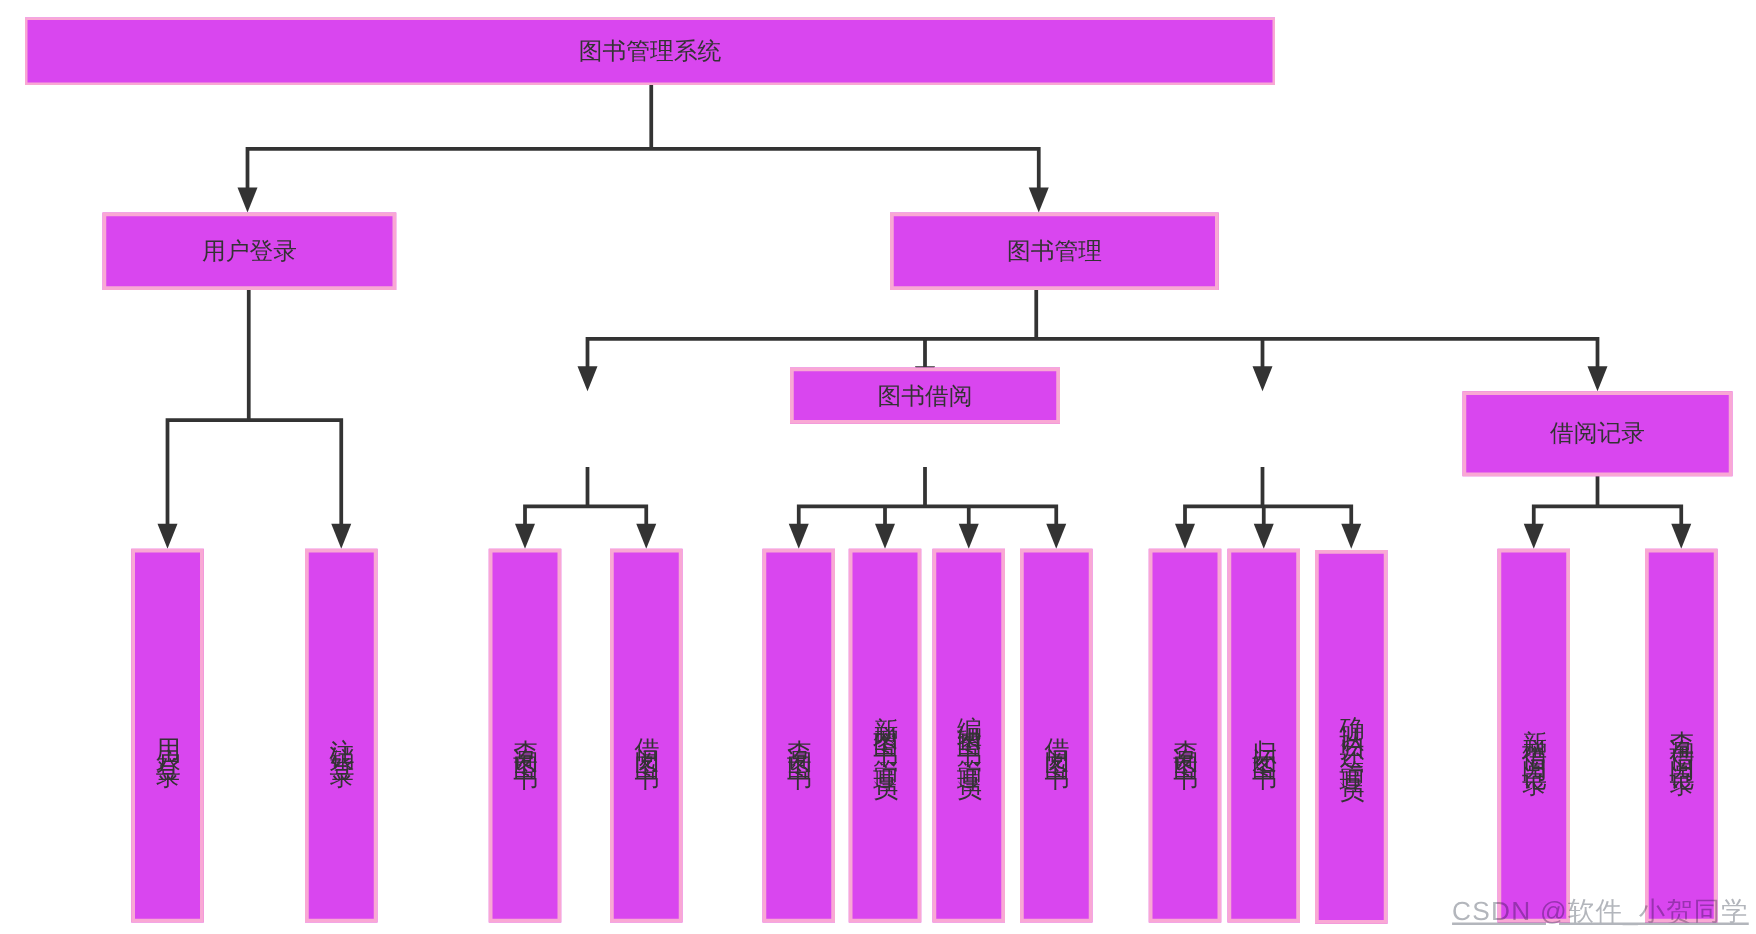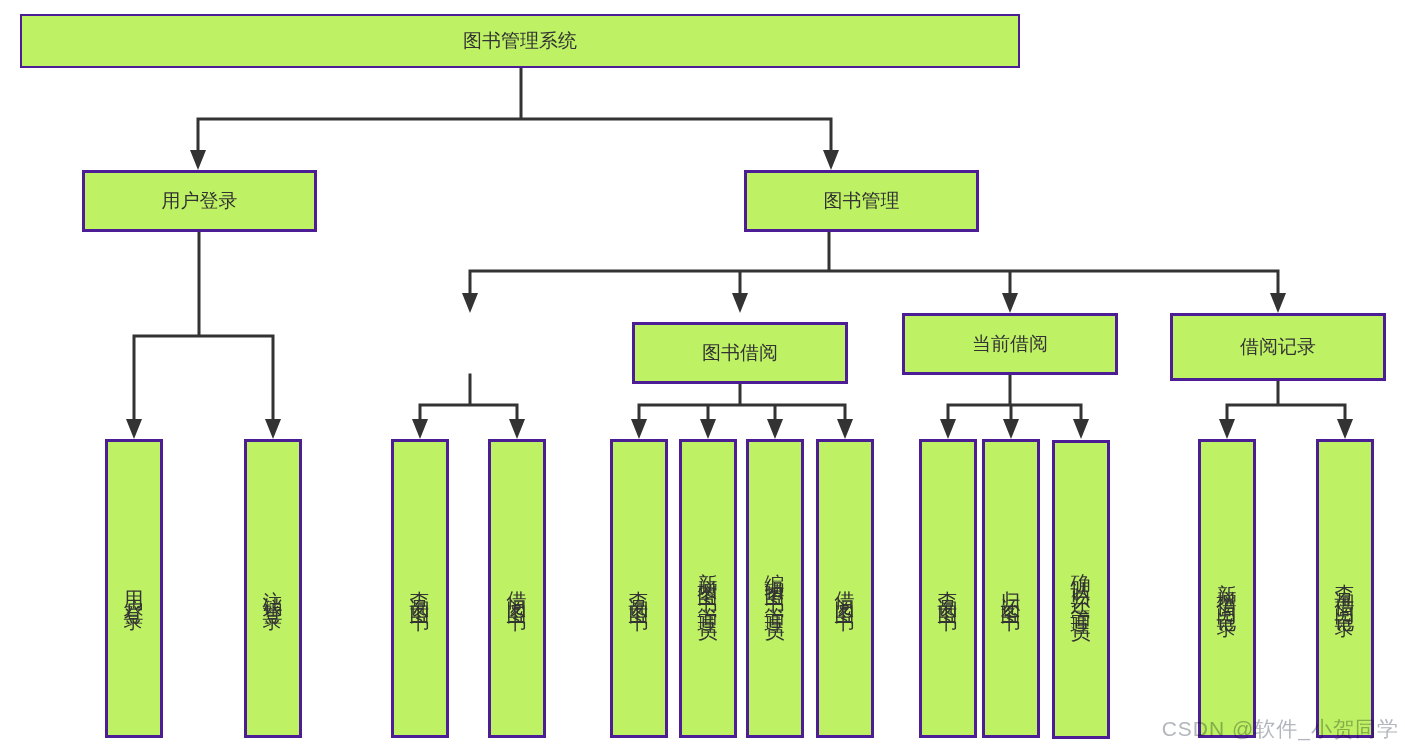--- a/index.html
+++ b/index.html
@@ -7,22 +7,22 @@
     position:relative;
     width:1405px;height:747px;
     background:#ffffff;
     font-family:"Liberation Sans","DejaVu Sans",sans-serif;
     overflow:hidden;
   }
   #connectors{position:absolute;left:0;top:0;width:1405px;height:747px;z-index:1;pointer-events:none;}
   .box{
     position:absolute;
     box-sizing:border-box;
-    background:#bef264;
-    border:3px solid #4c1d95;
+    background:#d946ef;
+    border:3px solid #f9a8d4;
     color:#333333;
     display:flex;align-items:center;justify-content:center;
     z-index:2;
     font-size:19px;
   }
   .box.root{border-width:2px;}
   .vbox span{
     writing-mode:vertical-rl;
     text-orientation:mixed;
     letter-spacing:0.35em;
@@ -31,20 +31,21 @@
     white-space:nowrap;
   }
   #watermark{
     position:absolute;
     right:6px;bottom:4px;
     z-index:5;
     font-size:21px;
     color:#b3b6bc;
     mix-blend-mode:multiply;
     letter-spacing:1px;
+    text-decoration:underline;
   }
 </style>
 </head>
 <body>
 
 <div id="page">
 
   <svg id="connectors" viewBox="0 0 1405 747" xmlns="http://www.w3.org/2000/svg">
     <g stroke="#333333" stroke-width="3" fill="none" stroke-linecap="square">
 
@@ -92,29 +93,26 @@
     </g>
   </svg>
 
   <div class="box root" style="left:20px;top:14px;width:1000px;height:54px">
     <span>图书管理系统</span>
   </div>
 
   <div class="box" style="left:82px;top:170px;width:235px;height:62px">
     <span>用户登录</span>
   </div>
-  <div class="box" style="left:744px;top:170px;width:235px;height:62px">
+  <div class="box" style="left:712px;top:170px;width:263px;height:62px">
     <span>图书管理</span>
   </div>
 
-  <div class="box" style="left:632px;top:322px;width:216px;height:62px">
+  <div class="box" style="left:632px;top:294px;width:216px;height:45px">
     <span>图书借阅</span>
-  </div>
-  <div class="box" style="left:902px;top:313px;width:216px;height:62px">
-    <span>当前借阅</span>
   </div>
   <div class="box" style="left:1170px;top:313px;width:216px;height:68px">
     <span>借阅记录</span>
   </div>
 
   <div class="box vbox" style="left:105px;top:439px;width:58px;height:299px">
     <span>用户登录</span>
   </div>
   <div class="box vbox" style="left:244px;top:439px;width:58px;height:299px">
     <span>注销登录</span>

